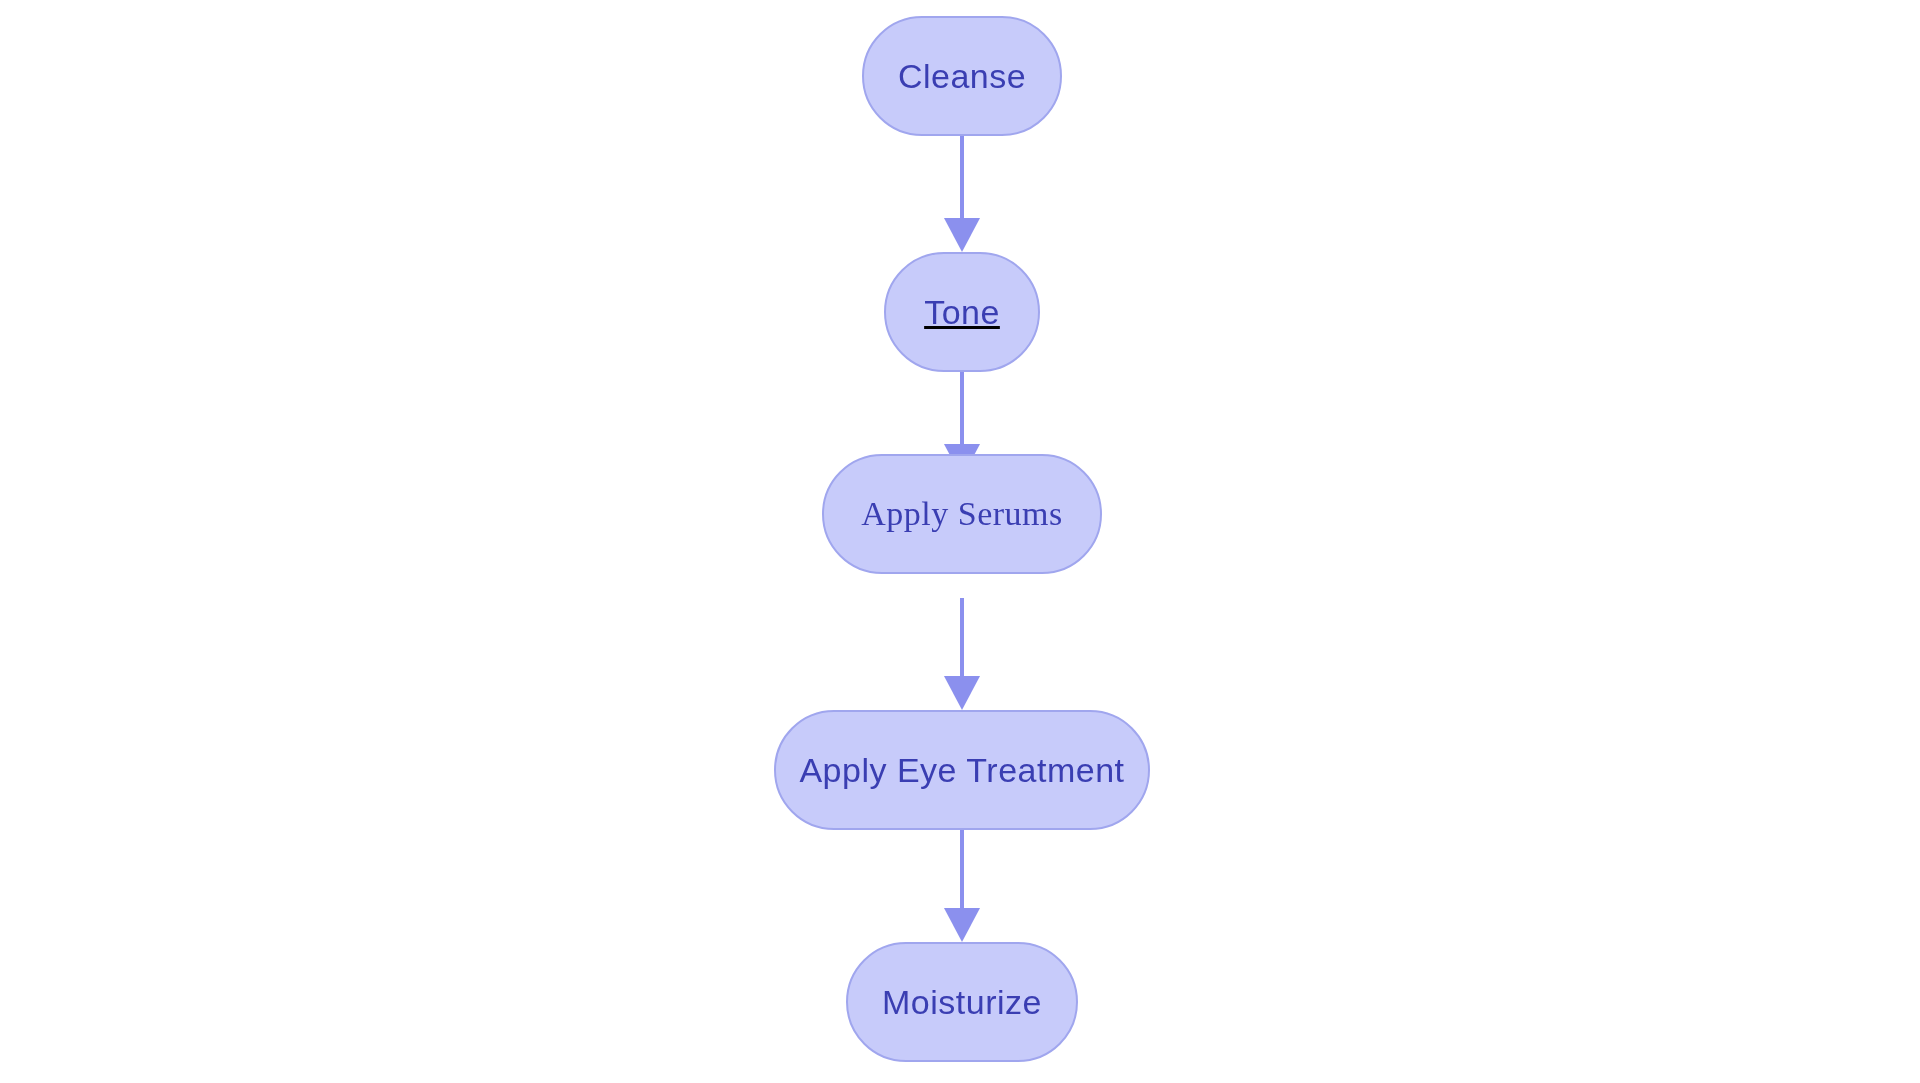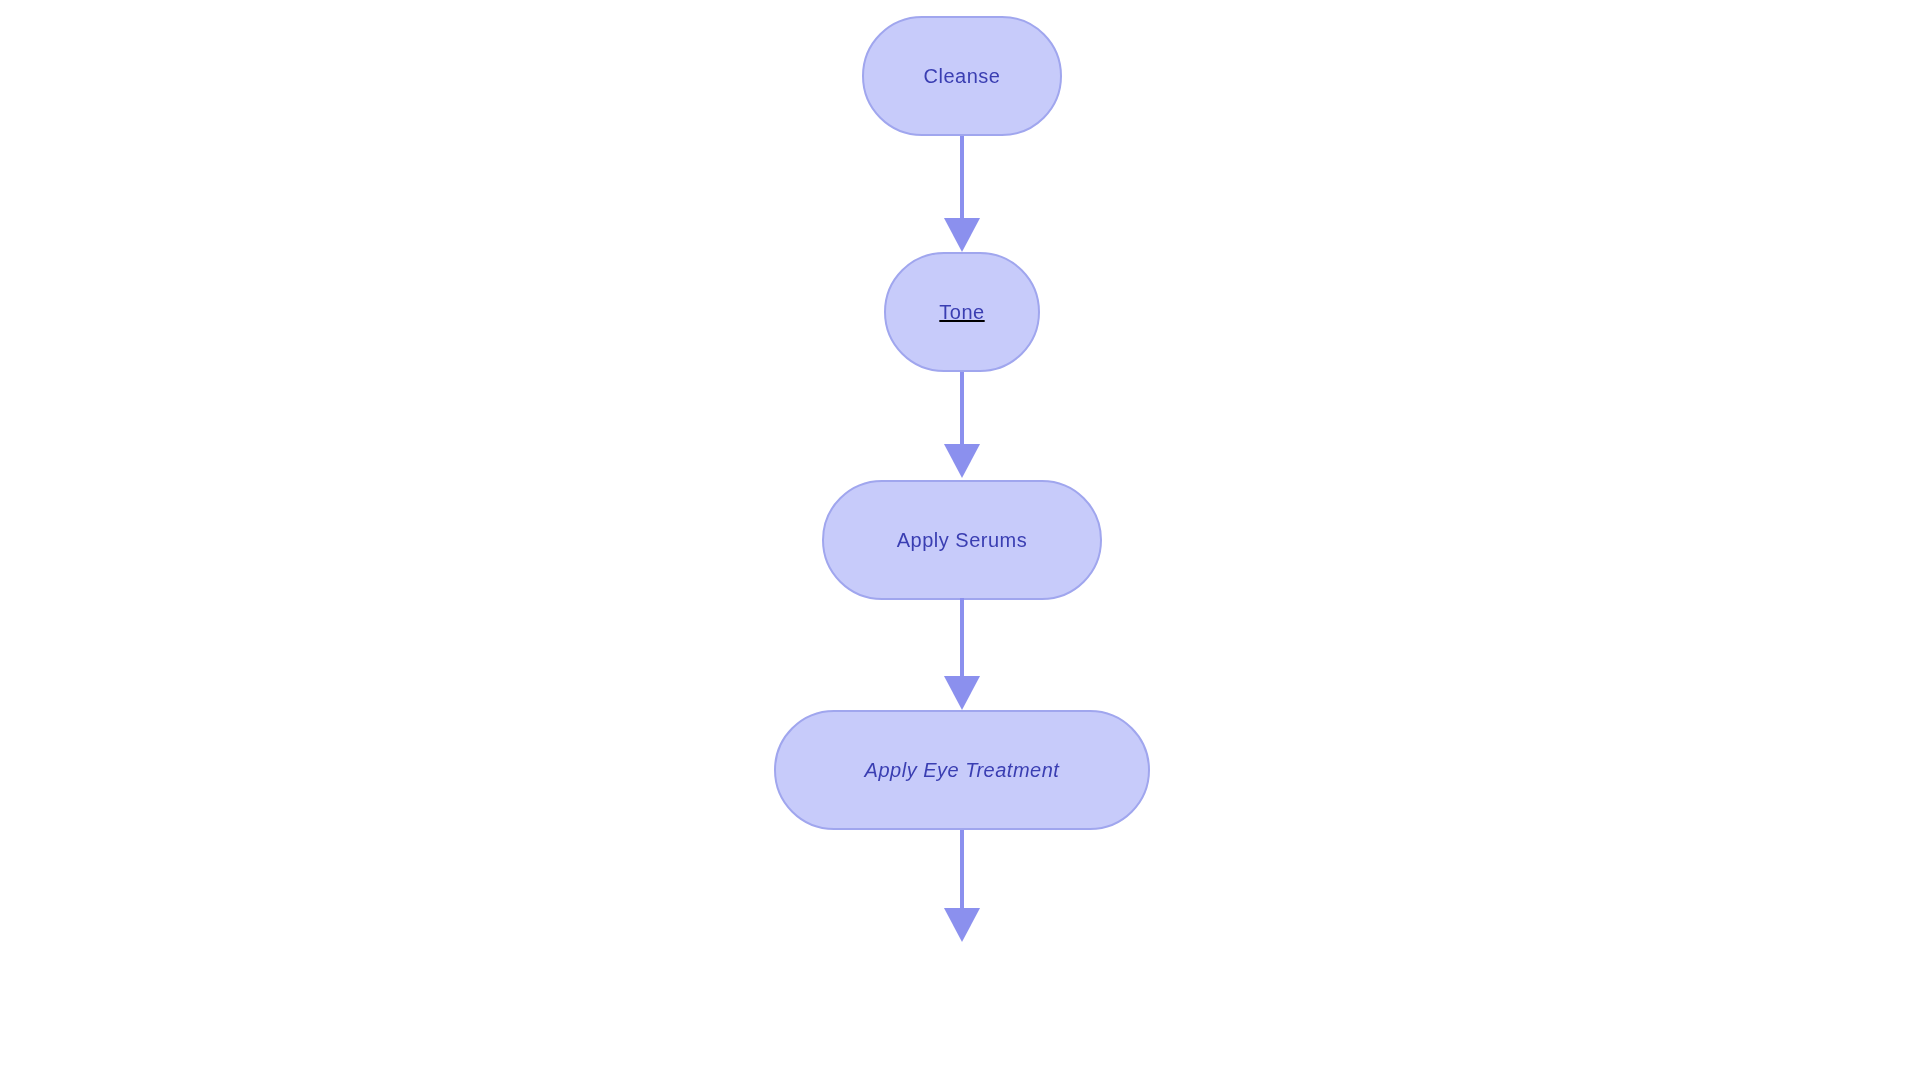--- a/index.html
+++ b/index.html
@@ -20,30 +20,30 @@
     box-sizing: border-box;
     background: var(--node-fill, #c7cbfa);
     border: 2px solid var(--node-border, #a0a6ee);
     border-radius: 60px;
     display: flex;
     align-items: center;
     justify-content: center;
   }
   .node span {
     color: var(--node-text, #3a3eb2);
-    font-size: 20px;
+    font-size: 34px;
     font-weight: 400;
     letter-spacing: 0.5px;
     white-space: nowrap;
     text-align: center;
   }
   .n1 { left: 862px; top:  16px; width: 200px; height: 120px; }
   .n2 { left: 884px; top: 252px; width: 156px; height: 120px; text-decoration: underline; }
-  .n3 { left: 822px; top: 480px; width: 280px; height: 120px; }
-  .n4 { left: 774px; top: 710px; width: 376px; height: 120px; font-style: italic; }
+  .n3 { left: 822px; top: 454px; width: 280px; height: 120px; font-family: Liberation Serif, serif; }
+  .n4 { left: 774px; top: 710px; width: 376px; height: 120px; }
   .n5 { left: 846px; top: 942px; width: 232px; height: 120px; }
 
   .edge {
     position: absolute;
     left: 944px;           
     width: 36px;
   }
   .e1 { top: 136px; height: 116px; }
   .e2 { top: 372px; height: 106px; }
   .e3 { top: 598px; height: 112px; }
@@ -101,14 +101,17 @@
 
   <div class="node n4">
     <span>Apply Eye Treatment</span>
   </div>
 
   <div class="edge e4">
     <div class="edge-line"></div>
     <div class="edge-head"></div>
   </div>
 
+  <div class="node n5">
+    <span>Moisturize</span>
+  </div>
 
 </div>
 
 </body></html>

